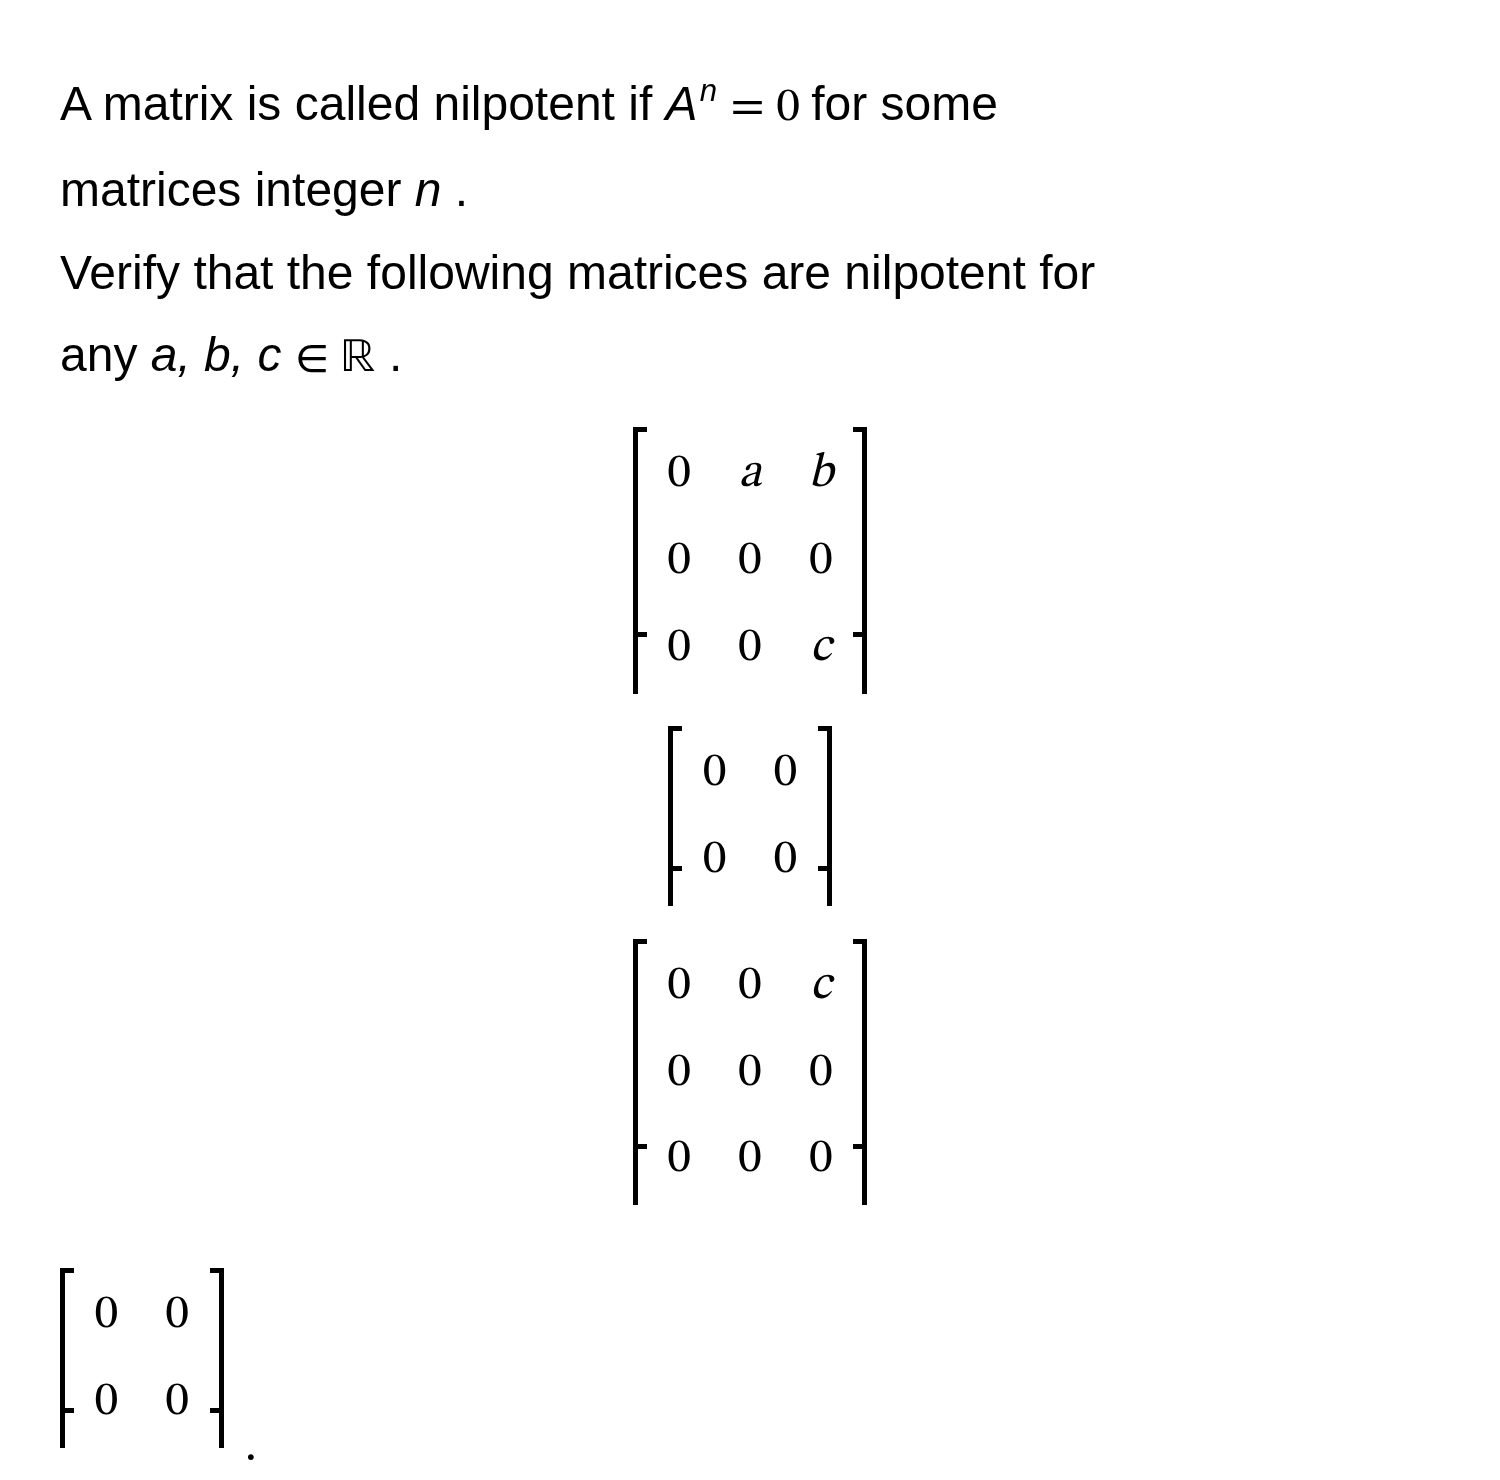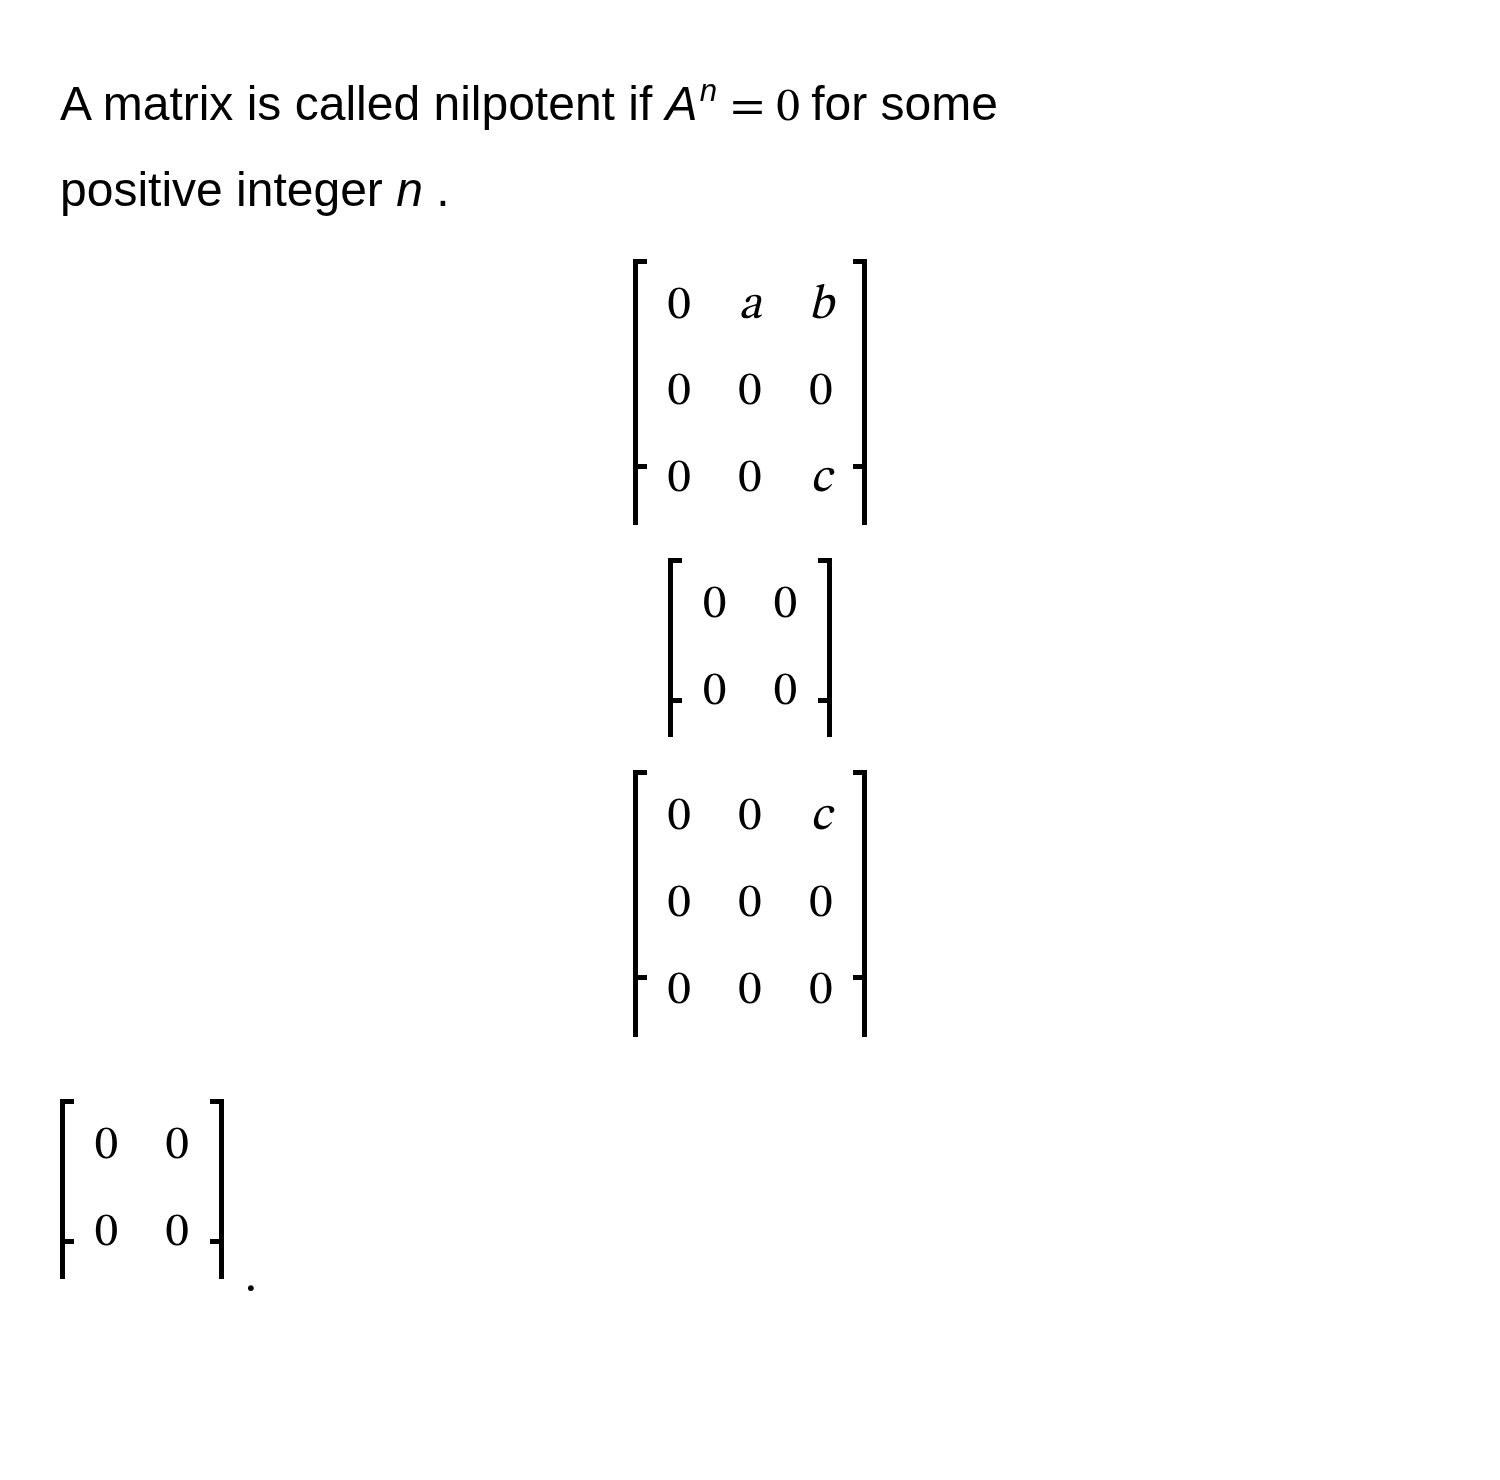--- a/index.html
+++ b/index.html
@@ -113,26 +113,36 @@
   <p class="para prose">
     <span>A matrix is called nilpotent if </span>
     <span class="math">
       <span>A</span><span class="sup">n</span>
     </span>
     <span class="math-up"> = 0 </span>
     <span> for some</span>
   </p>
 
   <p class="para prose">
-    <span>positive integer </span>
+    <span>matrices integer </span>
     <span class="math">n</span>
     <span> .</span>
   </p>
 
-
+  <p class="para prose">
+    <span>Verify that the following matrices are nilpotent for</span>
+  </p>
+
+  <p class="para prose">
+    <span>any </span>
+    <span class="math">a, b, c</span>
+    <span class="math-up"> ∈ </span>
+    <span class="math-up bb">ℝ</span>
+    <span> .</span>
+  </p>
 
   <div class="matrix-area">
 
     <div class="matrix h3" style="--h:210px;">
       <div class="bracket left" style="--h:210px;"></div>
       <div class="mgrid g3">
         <span class="cell">0</span>
         <span class="cell it">a</span>
         <span class="cell it">b</span>
         <span class="cell">0</span>

